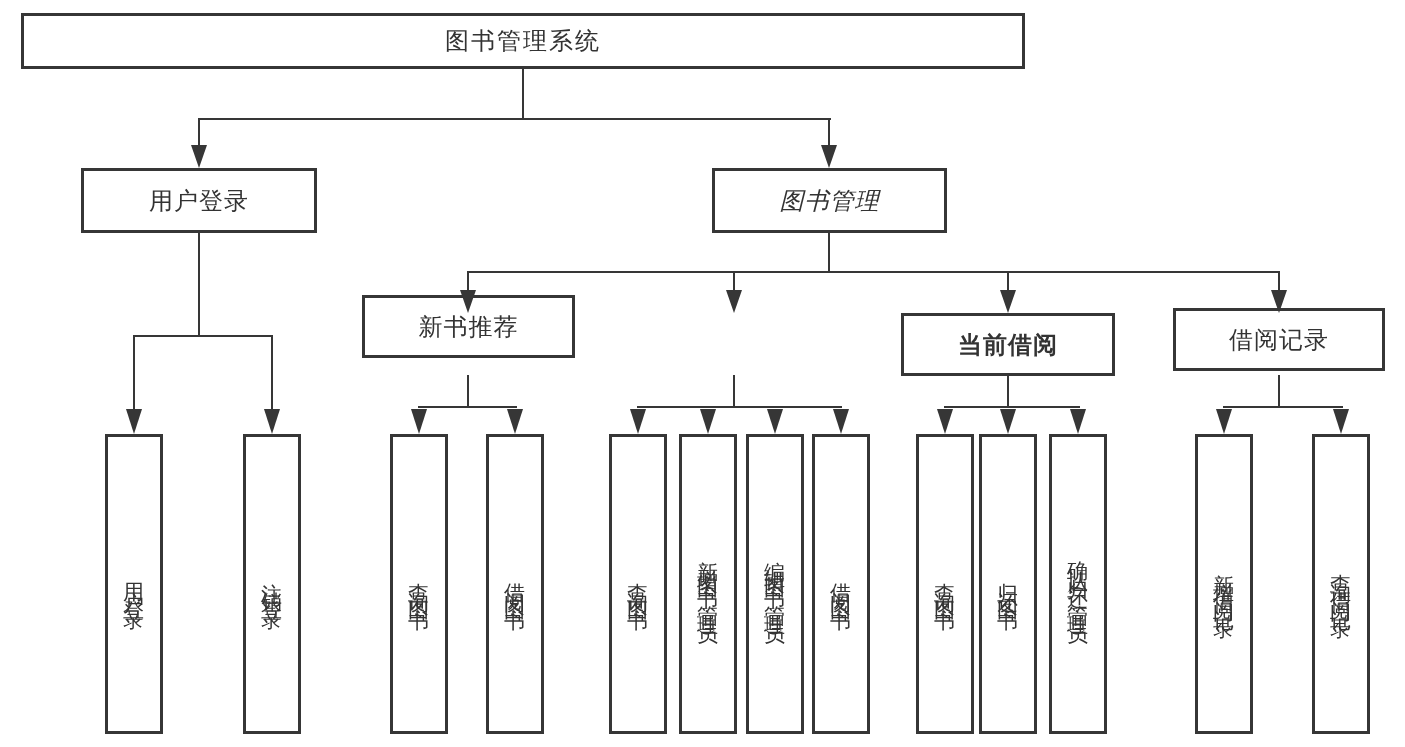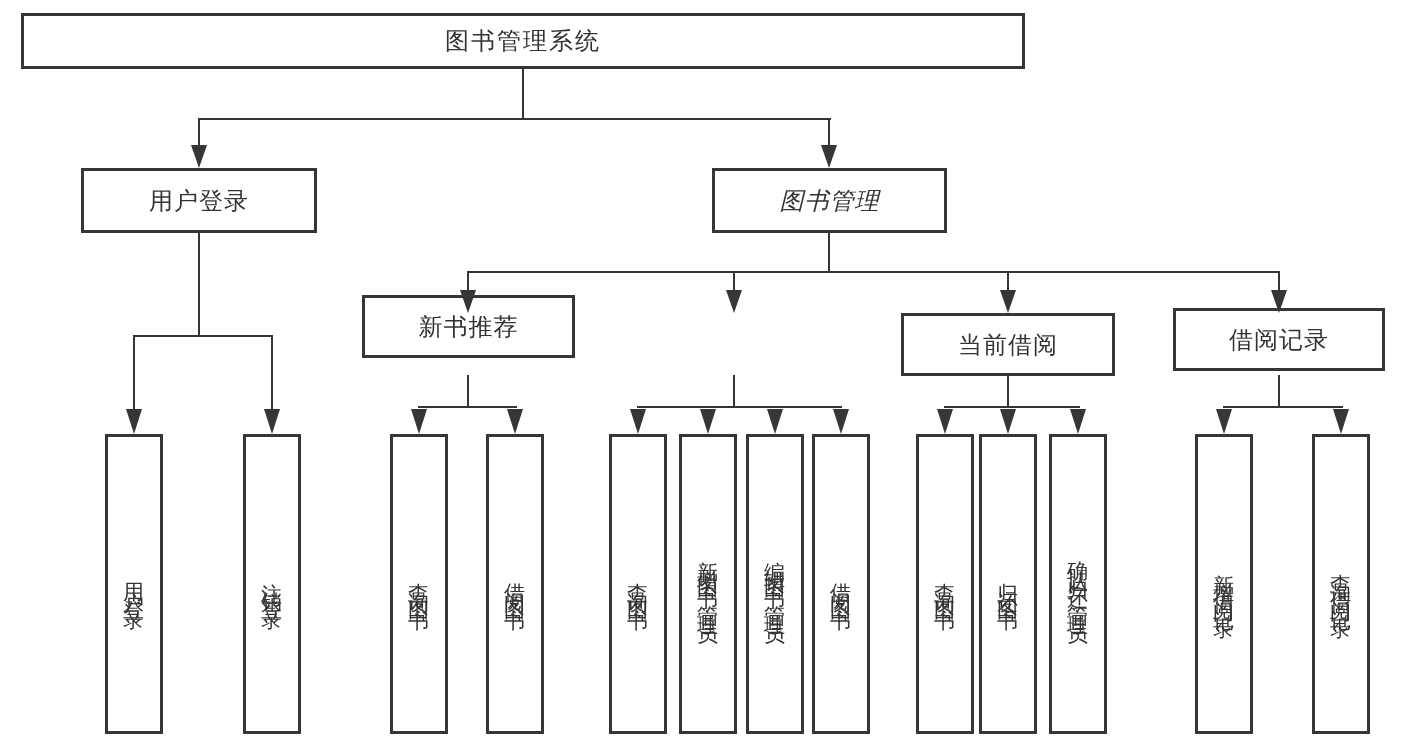--- a/index.html
+++ b/index.html
@@ -72,21 +72,21 @@
   <div class="box lvl" style="left:81px;top:168px;width:236px;height:65px;">
     <span class="lbl">用户登录</span>
   </div>
   <div class="box lvl" style="left:712px;top:168px;width:235px;height:65px;font-style:italic;">
     <span class="lbl">图书管理</span>
   </div>
 
   <div class="box lvl" style="left:362px;top:295px;width:213px;height:63px;">
     <span class="lbl">新书推荐</span>
   </div>
-  <div class="box lvl" style="left:901px;top:313px;width:214px;height:63px;">
+  <div class="box lvl" style="left:901px;top:313px;width:214px;height:63px;font-weight:bold;">
     <span class="lbl">当前借阅</span>
   </div>
   <div class="box lvl" style="left:1173px;top:308px;width:212px;height:63px;">
     <span class="lbl">借阅记录</span>
   </div>
 
   <div class="box leaf" style="left:105px;top:434px;width:58px;height:300px;">
     <span class="lbl">用户登录</span>
   </div>
   <div class="box leaf" style="left:243px;top:434px;width:58px;height:300px;">

